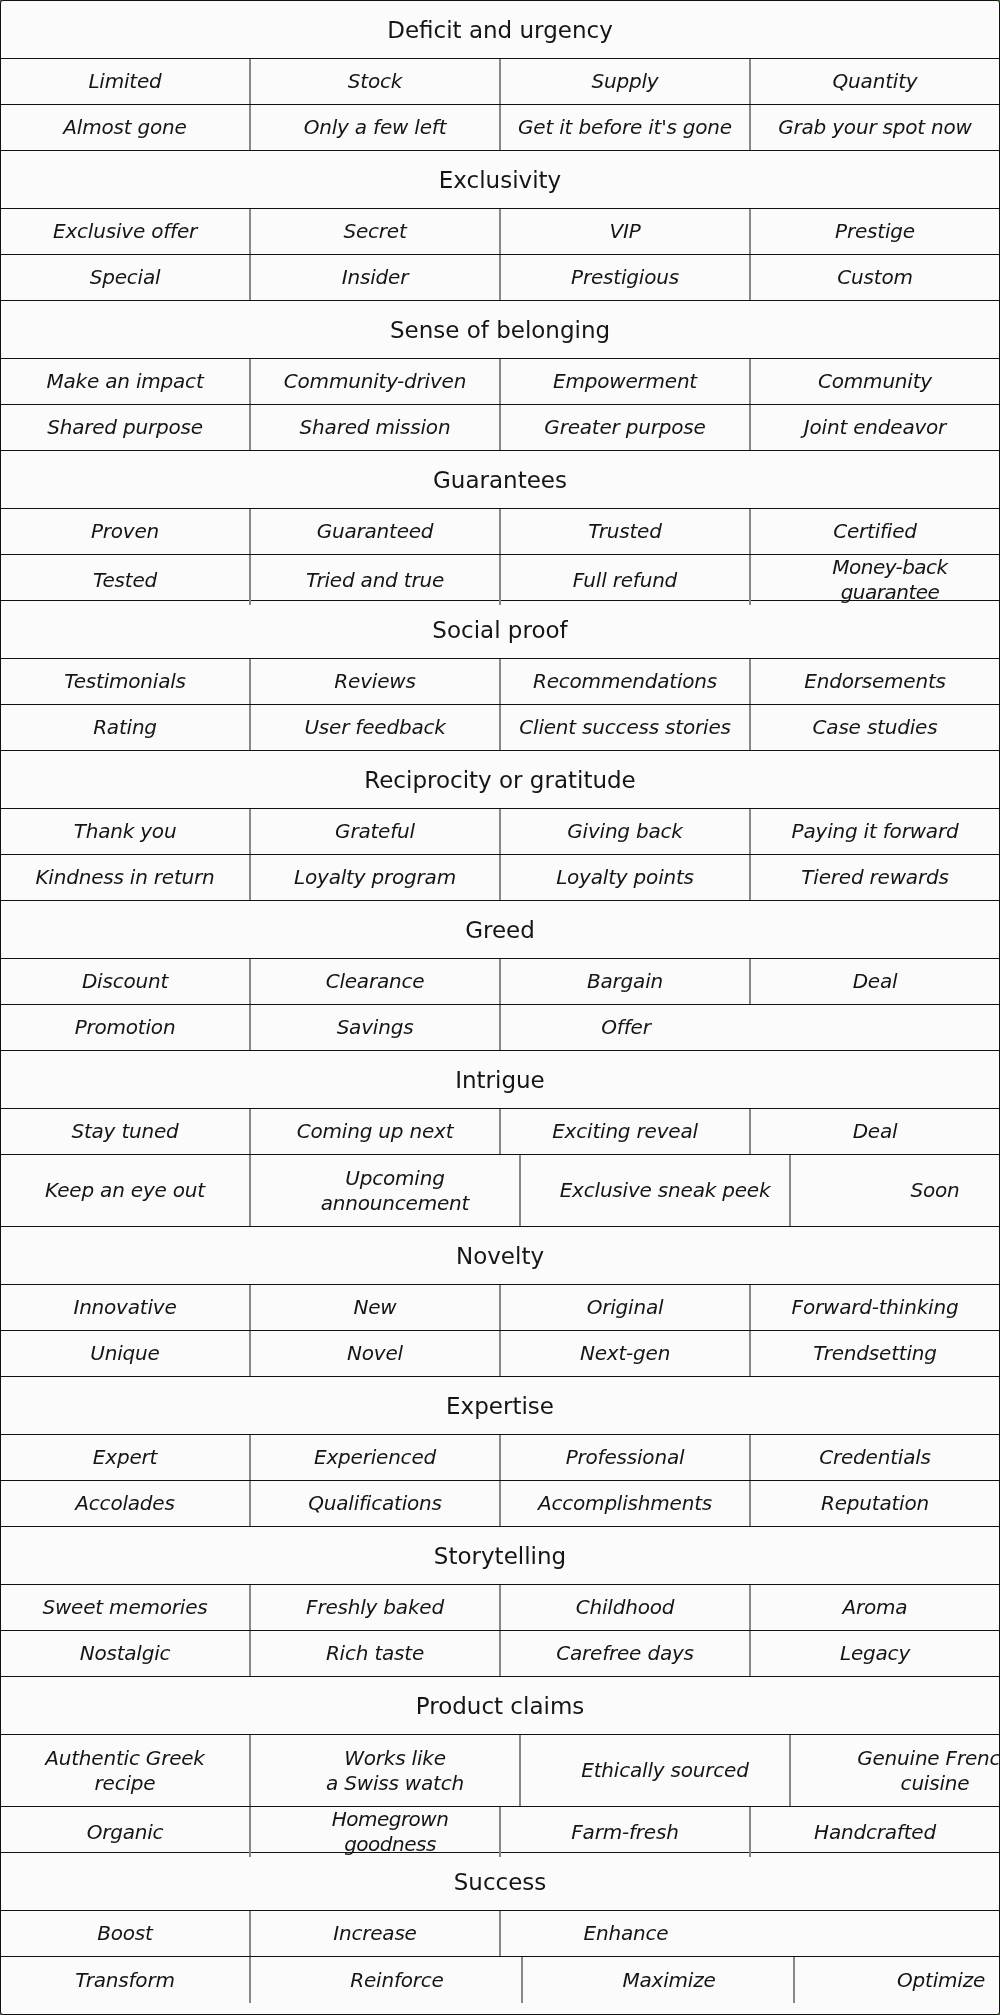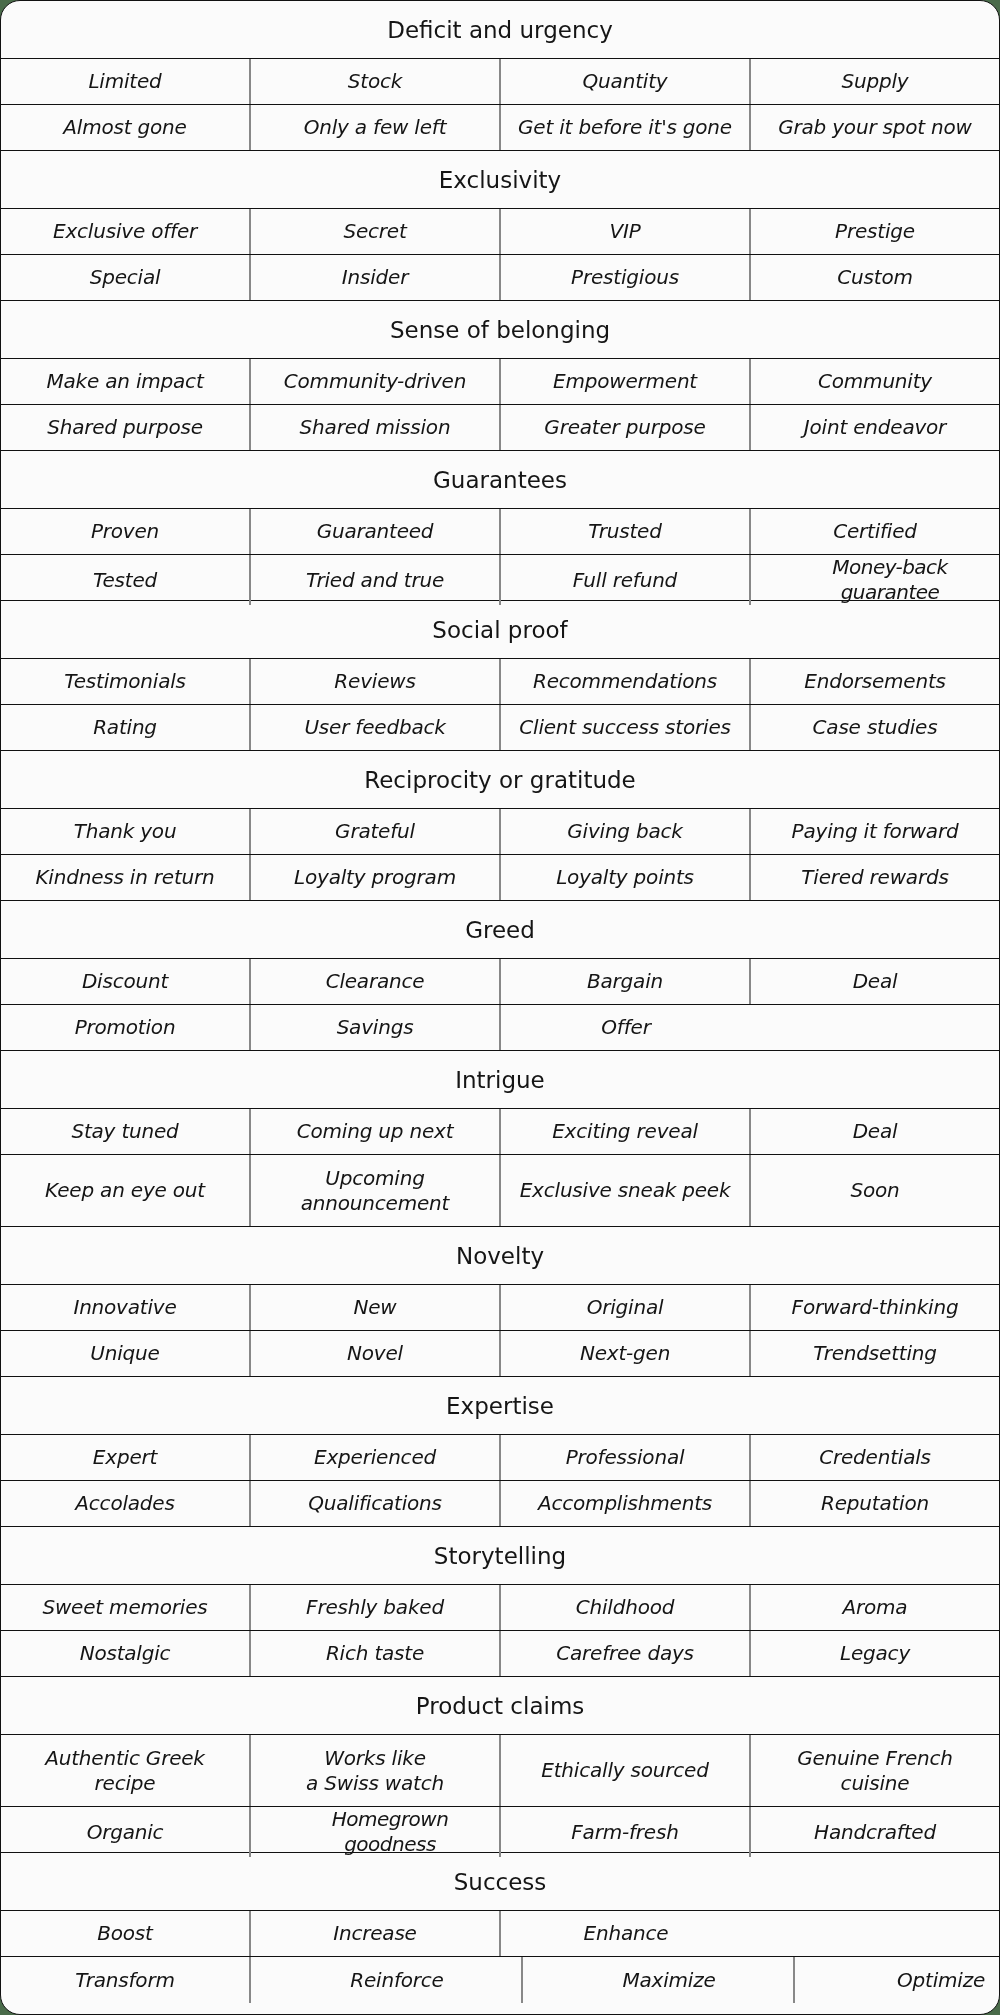--- a/index.html
+++ b/index.html
@@ -1,42 +1,42 @@
 <!DOCTYPE html>
 <html><head>
 <meta charset="utf-8">
 <style>
   html, body { margin: 0; padding: 0; background: #4a6b4a; }
   body { width: 1000px; height: 2015px; overflow: hidden; }
   .table {
     width: 998px; height: 2013px;
     background: #fbfbfb;
     border: 1px solid #111;
-    border-radius: 20px;
+    border-radius: 3px;
     overflow: hidden;
     font-family: "DejaVu Sans", sans-serif;
     color: #151515;
   }
   .section-title {
     height: 58px;
     display: flex; align-items: center; justify-content: center;
     font-size: 23px;
     border-bottom: 1.5px solid #111;
     box-sizing: border-box;
   }
   .section:not(:first-child) .section-title { border-top: 0; }
   .row {
     display: grid;
     grid-template-columns: 250px 250px 250px 248px;
     height: 46px;
     border-bottom: 1.5px solid #111;
     box-sizing: border-box;
     font-style: italic;
   }
-  .row.tall { height: 72px; }
+  .row.tall { height: 72px; gap: 20px; }
   .section:last-child .row:last-child { border-bottom: none; gap: 22px; }
   .cell {
     display: flex; align-items: center; justify-content: center;
     text-align: center;
     font-size: 20px;
     line-height: 25px;
     border-right: 2px solid #888;
     padding: 0 4px;
     letter-spacing: -0.2px;
     white-space: pre-line;
@@ -46,22 +46,22 @@
 </style>
 </head>
 <body>
 
 <div class="table" id="tbl">
     <div class="section">
       <div class="section-title">Deficit and urgency</div>
       <div class="row">
         <div class="cell">Limited</div>
         <div class="cell">Stock</div>
+        <div class="cell">Supply</div>
         <div class="cell">Quantity</div>
-        <div class="cell">Supply</div>
       </div>
       <div class="row">
         <div class="cell">Almost gone</div>
         <div class="cell">Only a few left</div>
         <div class="cell">Get it before it's gone</div>
         <div class="cell">Grab your spot now</div>
       </div>
     </div>
     <div class="section">
       <div class="section-title">Exclusivity</div>

